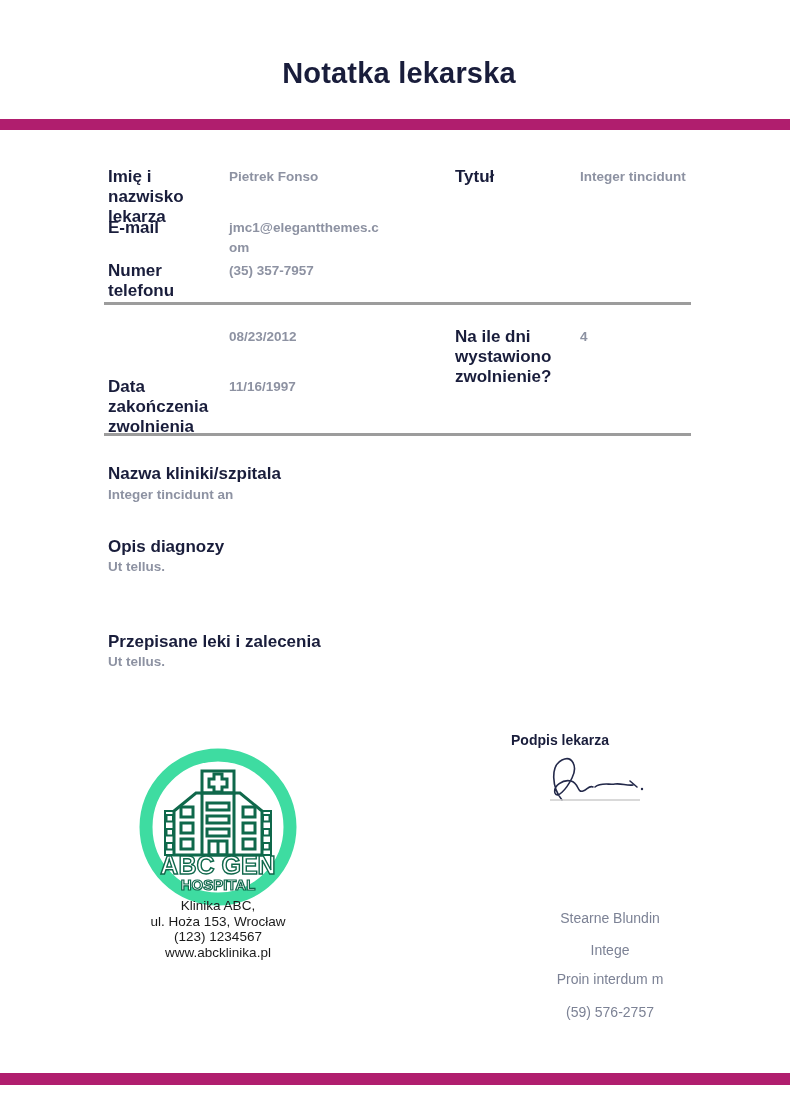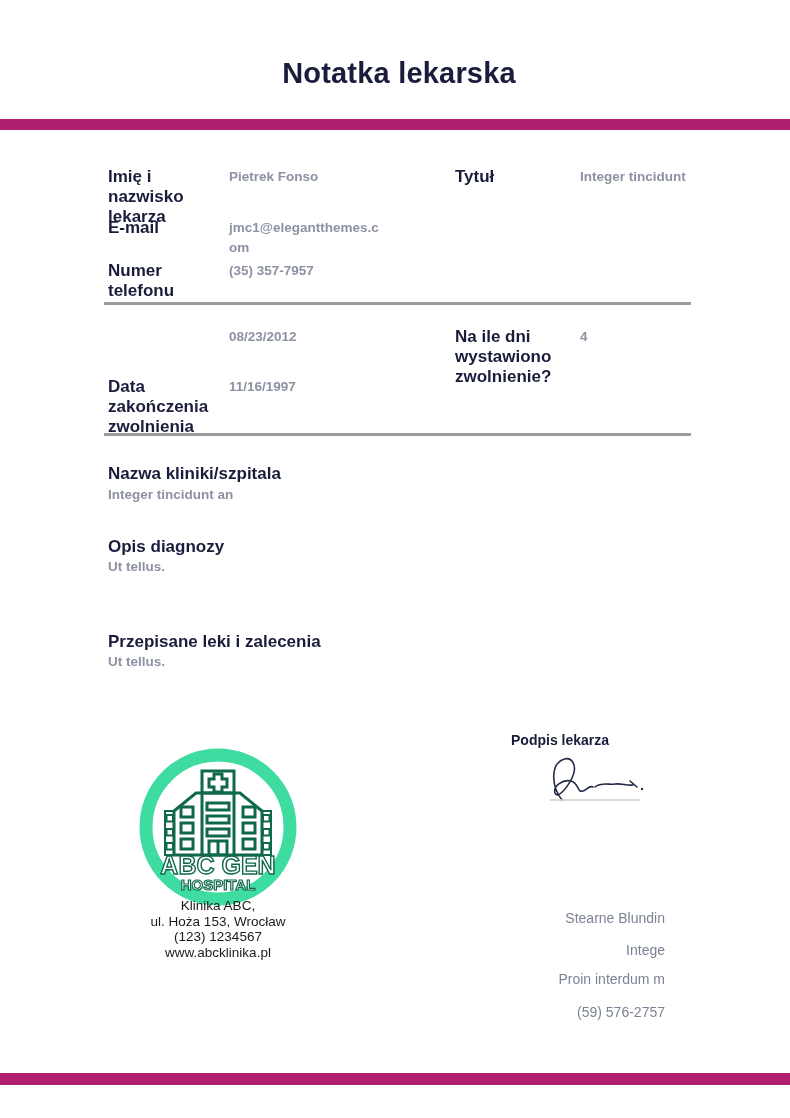--- a/index.html
+++ b/index.html
@@ -55,21 +55,21 @@
     font-size:13.5px;line-height:15.5px;color:var(--address-black);
   }
   .signature-label{
     position:absolute;left:511px;top:732px;width:180px;text-align:left;
     font-size:14px;font-weight:bold;color:var(--navy);
   }
   .signature-wrap{position:absolute;left:540px;top:750px;width:120px;height:56px;}
   .sig-path{stroke:var(--sig-ink);fill:none;stroke-width:1.6;stroke-linecap:round;}
   .sig-base{stroke:var(--sig-line);stroke-width:1.5;}
   .footer-line{
-    position:absolute;left:485px;width:180px;text-align:right;
+    position:absolute;left:520px;width:180px;text-align:center;
     font-size:14px;color:var(--footer-gray);
   }
   .footer-line.l1{top:910px;}
   .footer-line.l2{top:942px;}
   .footer-line.l3{top:971px;}
   .footer-line.l4{top:1004px;}
 </style>
 </head>
 <body>
 

